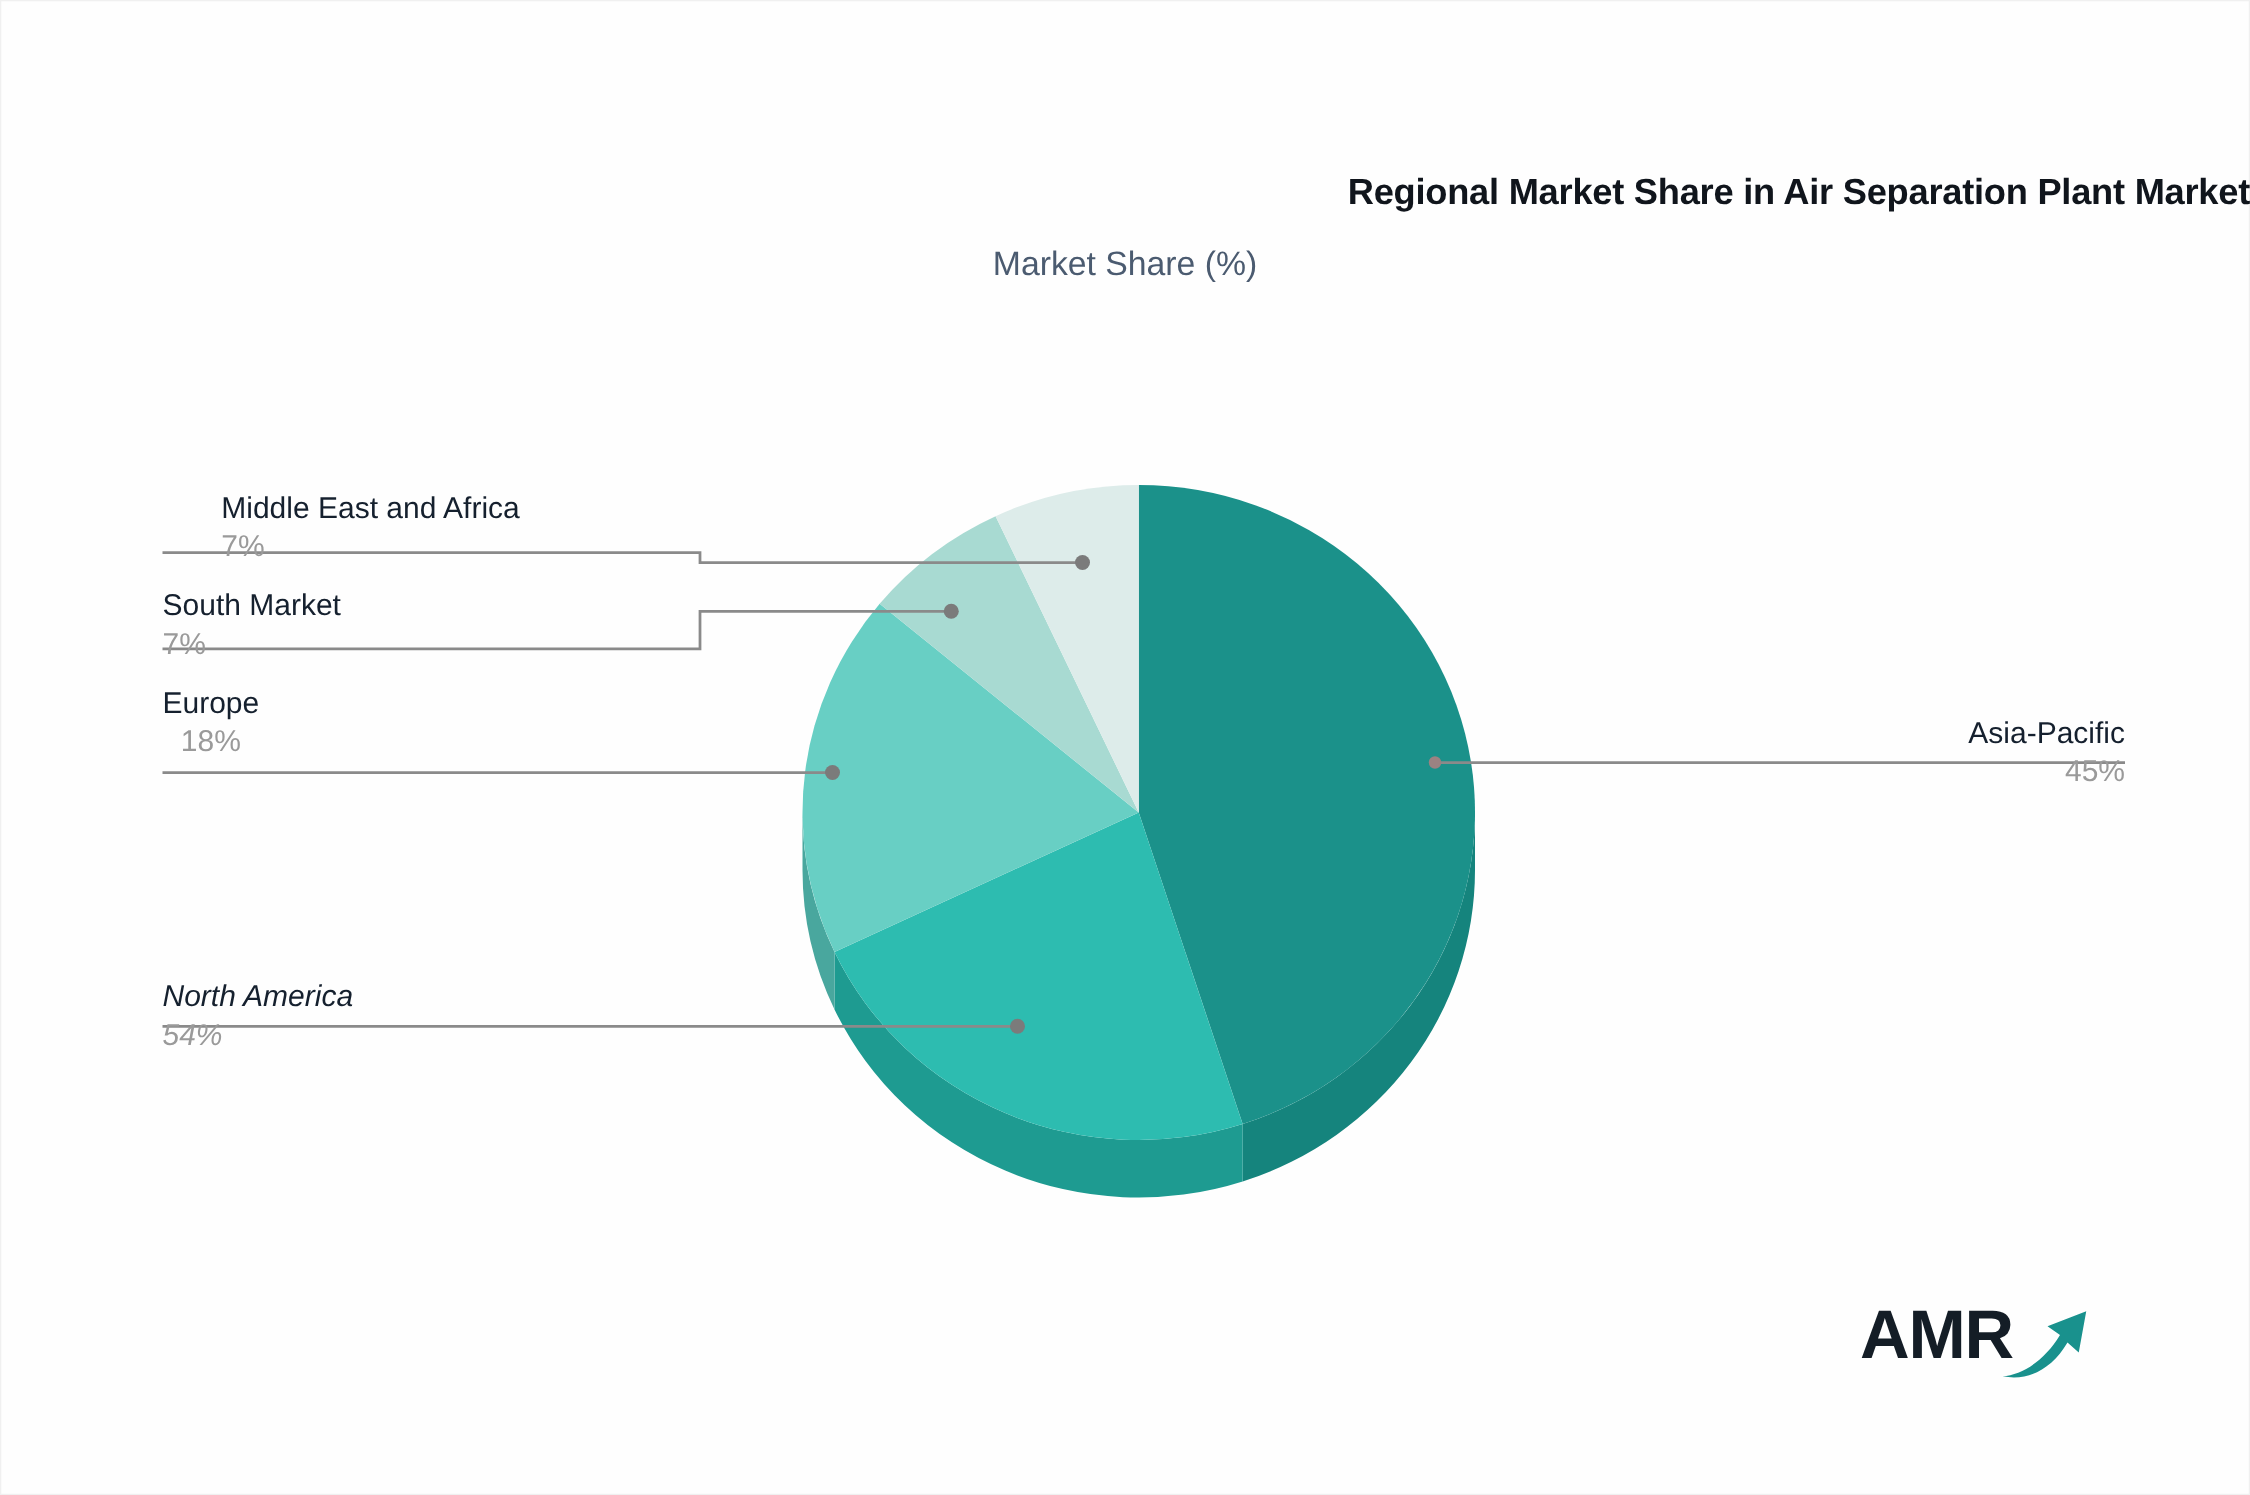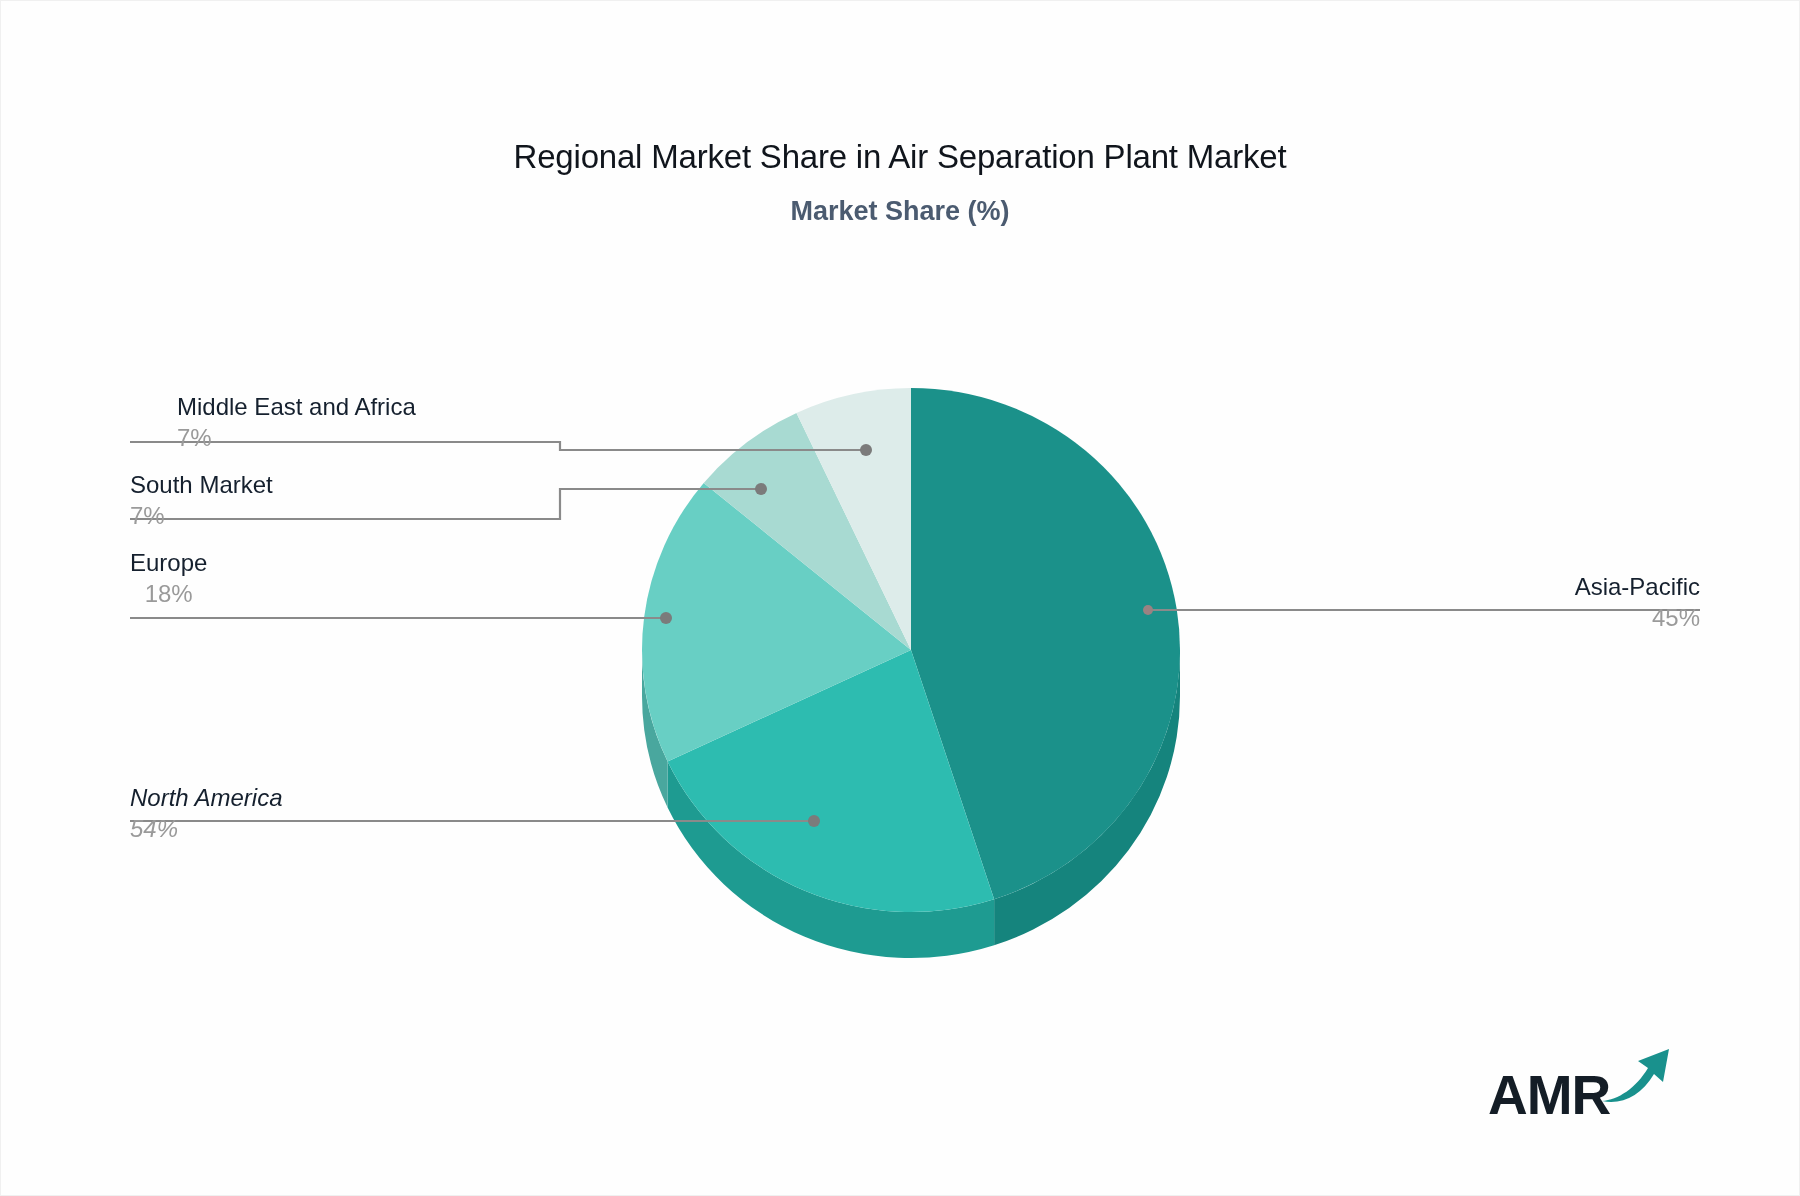--- a/index.html
+++ b/index.html
@@ -11,49 +11,49 @@
     overflow:hidden;
   }
   #frame{
     position:absolute; inset:0;
     background:#fefefe;
     border:1px solid #f0f0f0;
   }
   
   #title{
     position:absolute; left:0; right:0; top:138px;
-    text-align:center;
-    font-size:33px; font-weight:normal; color:#10151c;
+    text-align:right;
+    font-size:29px; font-weight:bold; color:#10151c;
     letter-spacing:-0.2px;
   }
   #subtitle{
     position:absolute; left:0; right:0; top:196px;
     text-align:center;
-    font-size:27px; font-weight:bold; color:#4b5b70;
+    font-size:27px; font-weight:normal; color:#4b5b70;
   }
   
   #canvas{ position:absolute; left:0; top:0; width:1800px; height:1196px; }
   
   .lbl{ position:absolute; }
   .lbl .name{
     font-size:24px; color:#15202e; white-space:nowrap; line-height:30px;
   }
   .lbl .val{
     font-size:24px; color:#9a9a9a; white-space:nowrap; line-height:32px;
   }
   .lbl.right{ text-align:right; }
   
   #logo{
     position:absolute; left:1488px; top:1036px;
     width:180px; height:76px;
   }
   #logo .word{
     position:absolute; left:0; top:4px;
     font-size:55px; font-weight:bold; color:#141d26;
-    letter-spacing:-1px; line-height:55px;margin-top:28px;
+    letter-spacing:-1px; line-height:55px;
   }
 </style>
 </head>
 <body>
 
 <div id="frame"></div>
 
 <div id="title">Regional Market Share in Air Separation Plant Market</div>
 <div id="subtitle">Market Share (%)</div>
 

